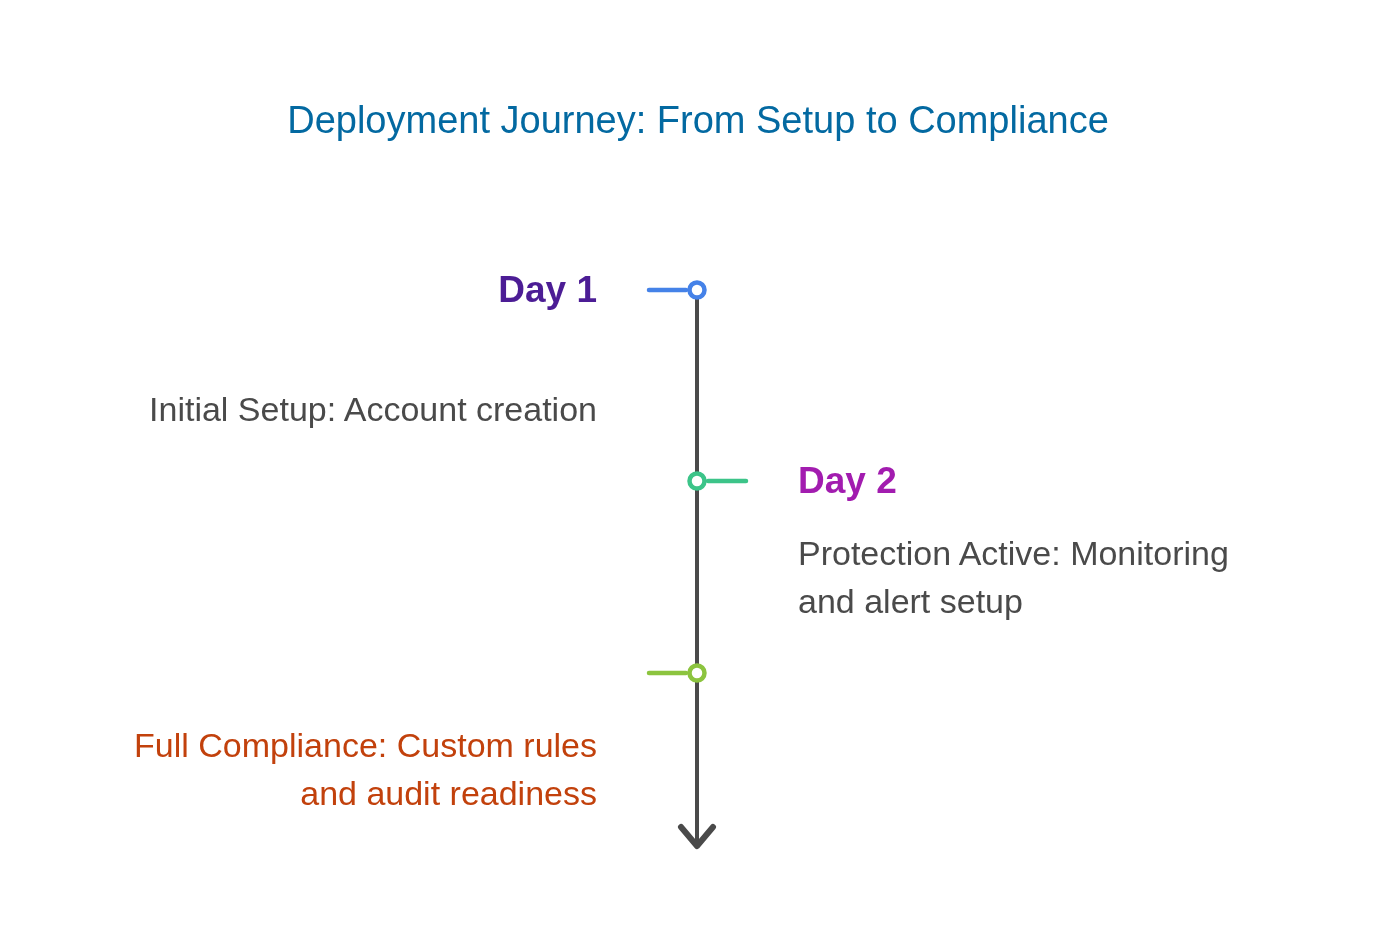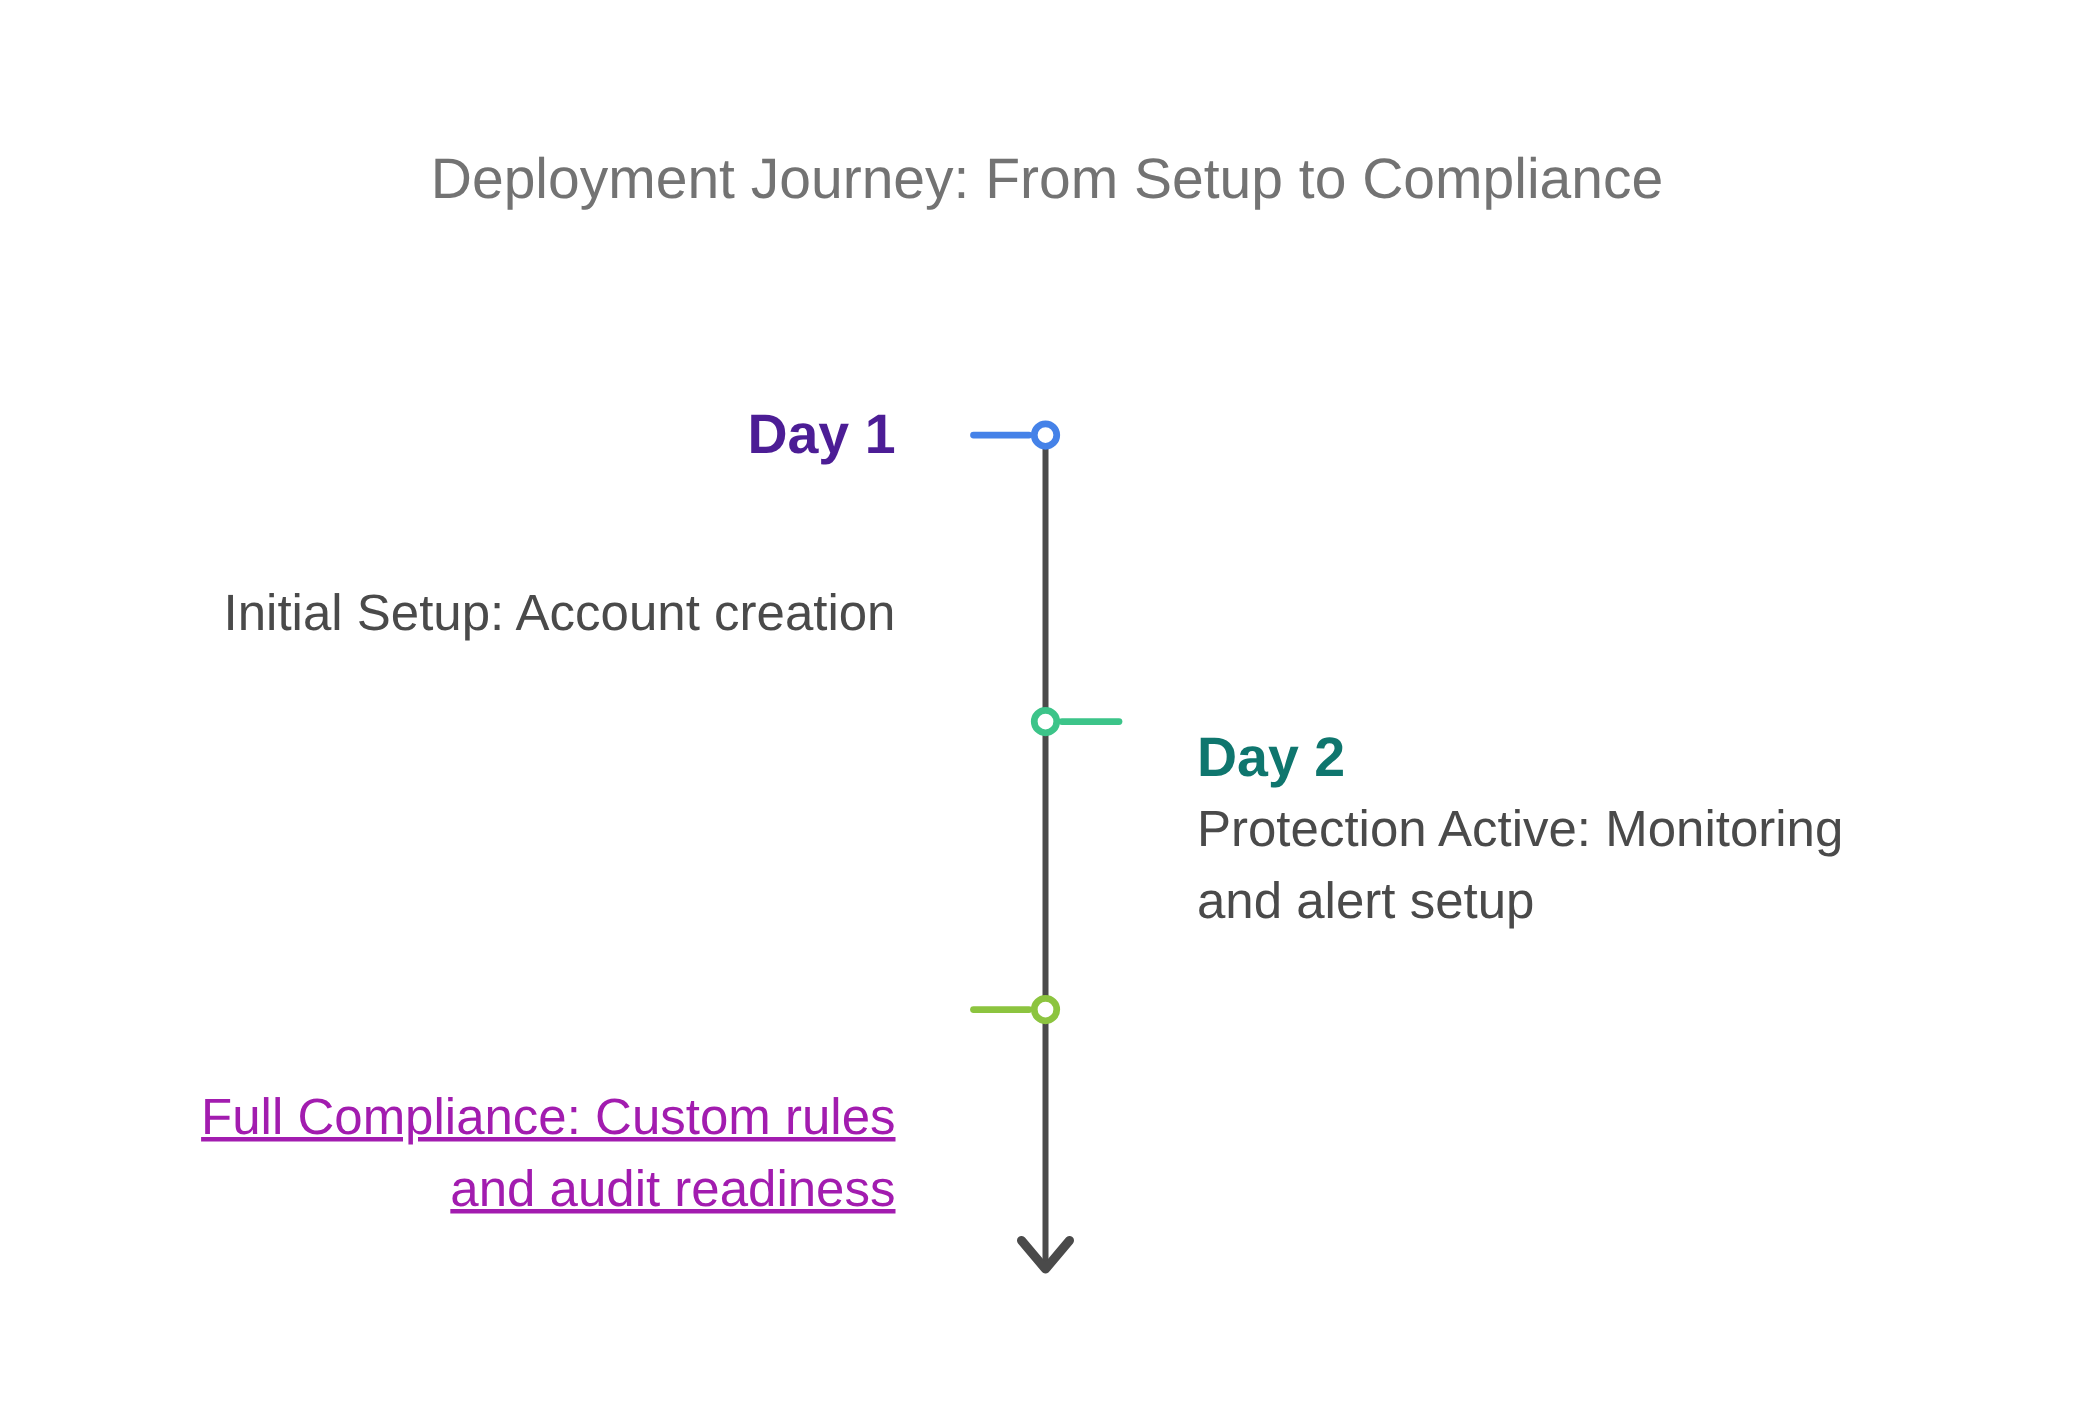--- a/index.html
+++ b/index.html
@@ -59,21 +59,21 @@
 
   
   .m2-label { right: 799px; top: 651px; }
   .m2-desc  { right: 799px; top: 721px; }
 </style>
 </head>
 <body>
 
 <div class="canvas">
 
-  <div class="diagram-title" style="color: #737373;">Deployment Journey: From Setup to Compliance</div>
+  <div class="diagram-title" style="color: #0369a1;">Deployment Journey: From Setup to Compliance</div>
 
   <svg class="timeline-svg" viewBox="0 0 1396 950">
 
     <line x1="697" y1="290" x2="697" y2="844" stroke-width="4" stroke="#4a4a4a"></line>
 
     <polyline points="681,827 697,846 713,827" fill="none" stroke-width="6" stroke-linecap="round" stroke-linejoin="round" stroke="#4a4a4a"></polyline>
 
     <line x1="649" y1="290" x2="686" y2="290" stroke-width="4.5" stroke-linecap="round" stroke="#4582e8"></line>
     <circle cx="697" cy="290" r="7.5" fill="#ffffff" stroke-width="4.5" stroke="#4582e8"></circle>
 
@@ -82,24 +82,24 @@
 
     <line x1="649" y1="673" x2="686" y2="673" stroke-width="4.5" stroke-linecap="round" stroke="#8cc43f"></line>
     <circle cx="697" cy="673" r="7.5" fill="#ffffff" stroke-width="4.5" stroke="#8cc43f"></circle>
   </svg>
 
   <div class="ms-label align-right m0-label" style="color: #4c1d95;">Day 1</div>
   <div class="ms-desc align-right m0-desc" style="color: rgb(74, 74, 74);">
     <div>Initial Setup: Account creation</div>
   </div>
 
-  <div class="ms-label align-left m1-label" style="color: #0f766e; margin-top: 24px;">Day 2</div>
+  <div class="ms-label align-left m1-label" style="color: #a21caf;">Day 2</div>
   <div class="ms-desc align-left m1-desc" style="color: rgb(74, 74, 74);">
     <div>Protection Active: Monitoring</div>
     <div>and alert setup</div>
   </div>
 
-  <div class="ms-desc align-right m2-desc" style="color: #a21caf; text-decoration: underline;">
+  <div class="ms-desc align-right m2-desc" style="color: #c2410c;">
     <div>Full Compliance: Custom rules</div>
     <div>and audit readiness</div>
   </div>
 
 </div>
 
 </body></html>

